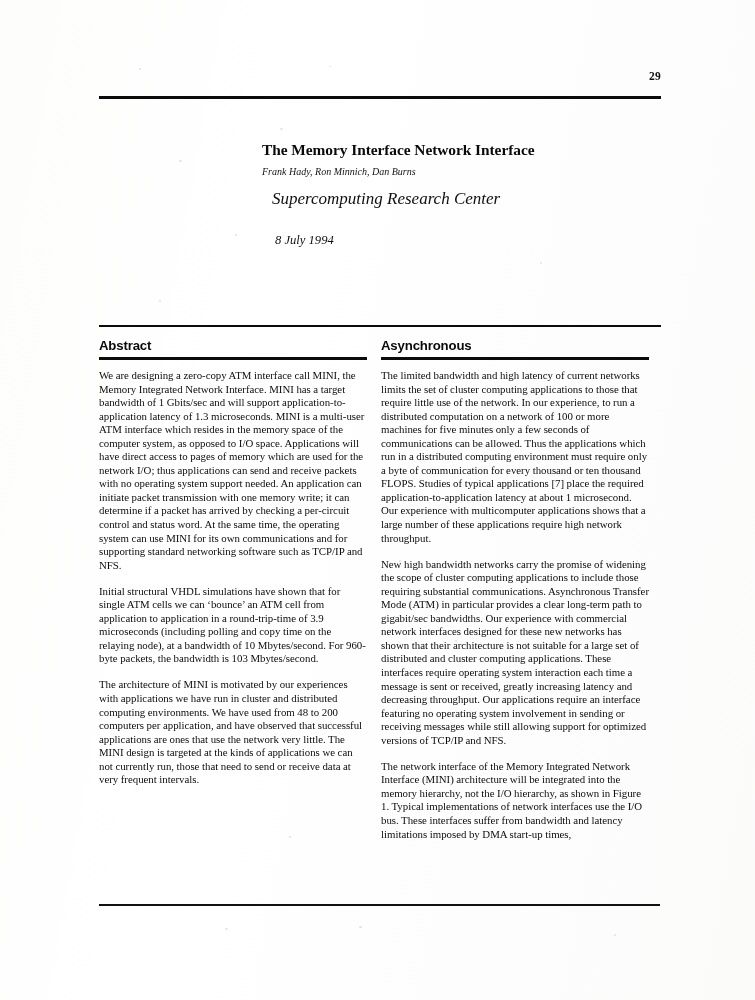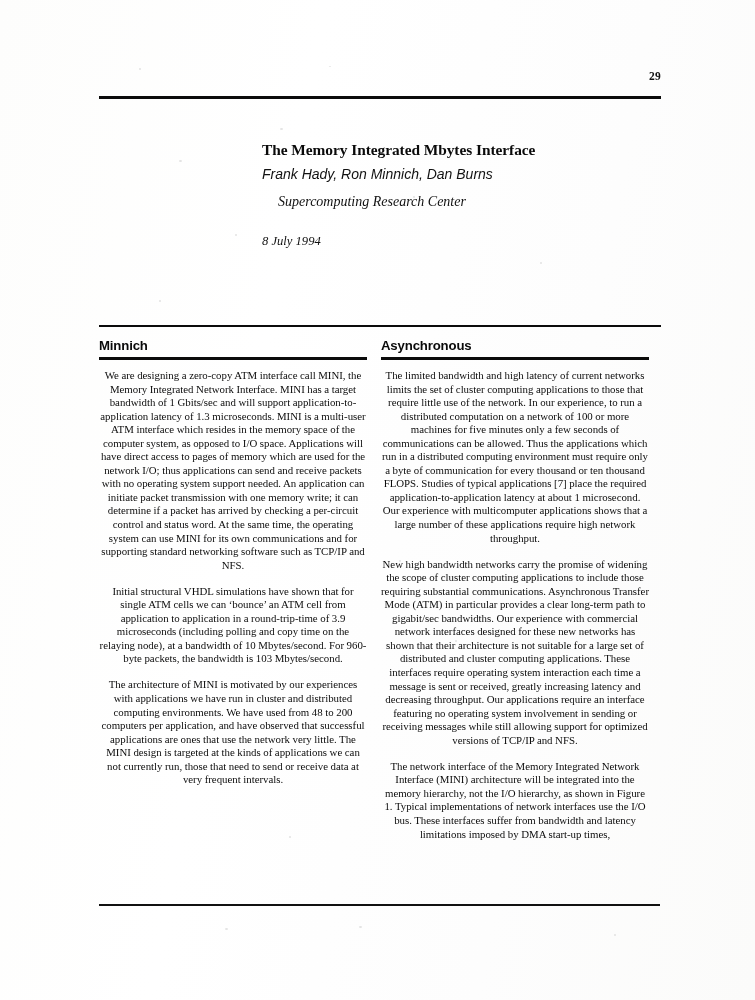--- a/index.html
+++ b/index.html
@@ -80,41 +80,41 @@
   .doc-title {
     font-family: "Liberation Serif", serif;
     font-weight: 700;
     font-size: 15.4px;
     letter-spacing: -0.05px;
     line-height: 1.25;
     margin: 0 0 7px 0;
     color: #0a0a0a;
   }
   .author-line {
-    font-family: Liberation Sans, sans-serif;
+    font-family: Liberation Serif, serif;
     font-style: italic;
-    font-size: 14px;
+    font-size: 10px;
     line-height: 1.28;
     margin: 0 0 9px 0;
     color: #121212;
   }
   .affil-line {
     font-family: "Liberation Serif", serif;
     font-style: italic;
-    font-size: 14px;
+    font-size: 17px;
     line-height: 1.3;
-    margin: 0 0 11px 16px;
+    margin: 0 0 11px 10px;
     color: #101010;
   }
   .date-line {
     font-family: "Liberation Serif", serif;
     font-style: italic;
     font-size: 12.6px;
     line-height: 1.3;
-    margin: 22px 0 0 0;
+    margin: 22px 0 0 13px;
     color: #101010;
   }
 
   
   .columns {
     position: absolute;
     left: 0;
     top: 338px;
     width: 562px;
     display: flex;
@@ -136,21 +136,21 @@
     width: 268px;
     height: 3px;
     background: #0b0b0b;
     margin: 0 0 9px 0;
   }
 
   .para {
     font-family: "Liberation Serif", serif;
     font-size: 10.85px;
     line-height: 13.55px;
-    text-align: center;
+    text-align: left;
     margin: 0 0 12.5px 0;
     color: #0c0c0c;
     letter-spacing: -0.02px;
     word-spacing: -0.1px;
   }
   .para:last-child { margin-bottom: 0; }
 
   
   .speck {
     position: absolute;
@@ -164,32 +164,32 @@
 
 <div class="page"></div>
 
 <div class="page-inner">
 
   <div class="folio">29</div>
 
   <div class="rule-top"></div>
 
   <div class="titleblock">
-    <h1 class="doc-title">The Memory Integrated Mbytes Interface</h1>
+    <h1 class="doc-title">The Memory Interface Network Interface</h1>
     <div class="author-line">Frank Hady, Ron Minnich, Dan Burns</div>
     <div class="affil-line">Supercomputing Research Center</div>
     <div class="date-line">8 July 1994</div>
   </div>
 
   <div class="rule-mid"></div>
 
   <div class="columns">
 
     <div class="col">
-      <h2 class="section-head">Minnich</h2>
+      <h2 class="section-head">Abstract</h2>
       <div class="head-rule"></div>
       <p class="para">We are designing a zero-copy ATM interface call MINI, the Memory Integrated Network Interface. MINI has a target bandwidth of 1 Gbits/sec and will support application-to-application latency of 1.3 microseconds. MINI is a multi-user ATM interface which resides in the memory space of the computer system, as opposed to I/O space. Applications will have direct access to pages of memory which are used for the network I/O; thus applications can send and receive packets with no operating system support needed. An application can initiate packet transmission with one memory write; it can determine if a packet has arrived by checking a per-circuit control and status word. At the same time, the operating system can use MINI for its own communications and for supporting standard networking software such as TCP/IP and NFS.</p>
       <p class="para">Initial structural VHDL simulations have shown that for single ATM cells we can ‘bounce’ an ATM cell from application to application in a round-trip-time of 3.9 microseconds (including polling and copy time on the relaying node), at a bandwidth of 10 Mbytes/second. For 960-byte packets, the bandwidth is 103 Mbytes/second.</p>
       <p class="para">The architecture of MINI is motivated by our experiences with applications we have run in cluster and distributed computing environments. We have used from 48 to 200 computers per application, and have observed that successful applications are ones that use the network very little. The MINI design is targeted at the kinds of applications we can not currently run, those that need to send or receive data at very frequent intervals.</p>
     </div>
 
     <div class="col">
       <h2 class="section-head">Asynchronous</h2>
       <div class="head-rule"></div>
       <p class="para">The limited bandwidth and high latency of current networks limits the set of cluster computing applications to those that require little use of the network. In our experience, to run a distributed computation on a network of 100 or more machines for five minutes only a few seconds of communications can be allowed. Thus the applications which run in a distributed computing environment must require only a byte of communication for every thousand or ten thousand FLOPS. Studies of typical applications [7] place the required application-to-application latency at about 1 microsecond. Our experience with multicomputer applications shows that a large number of these applications require high network throughput.</p>

